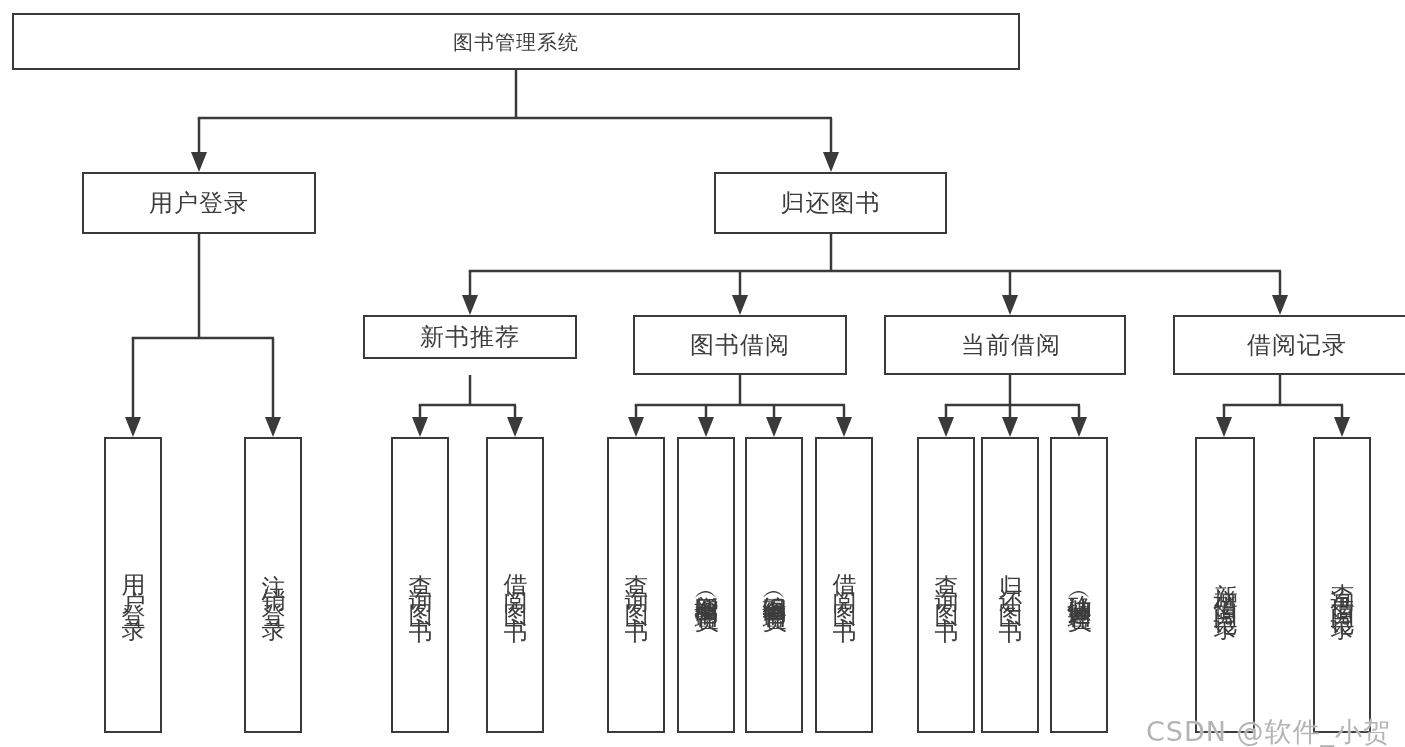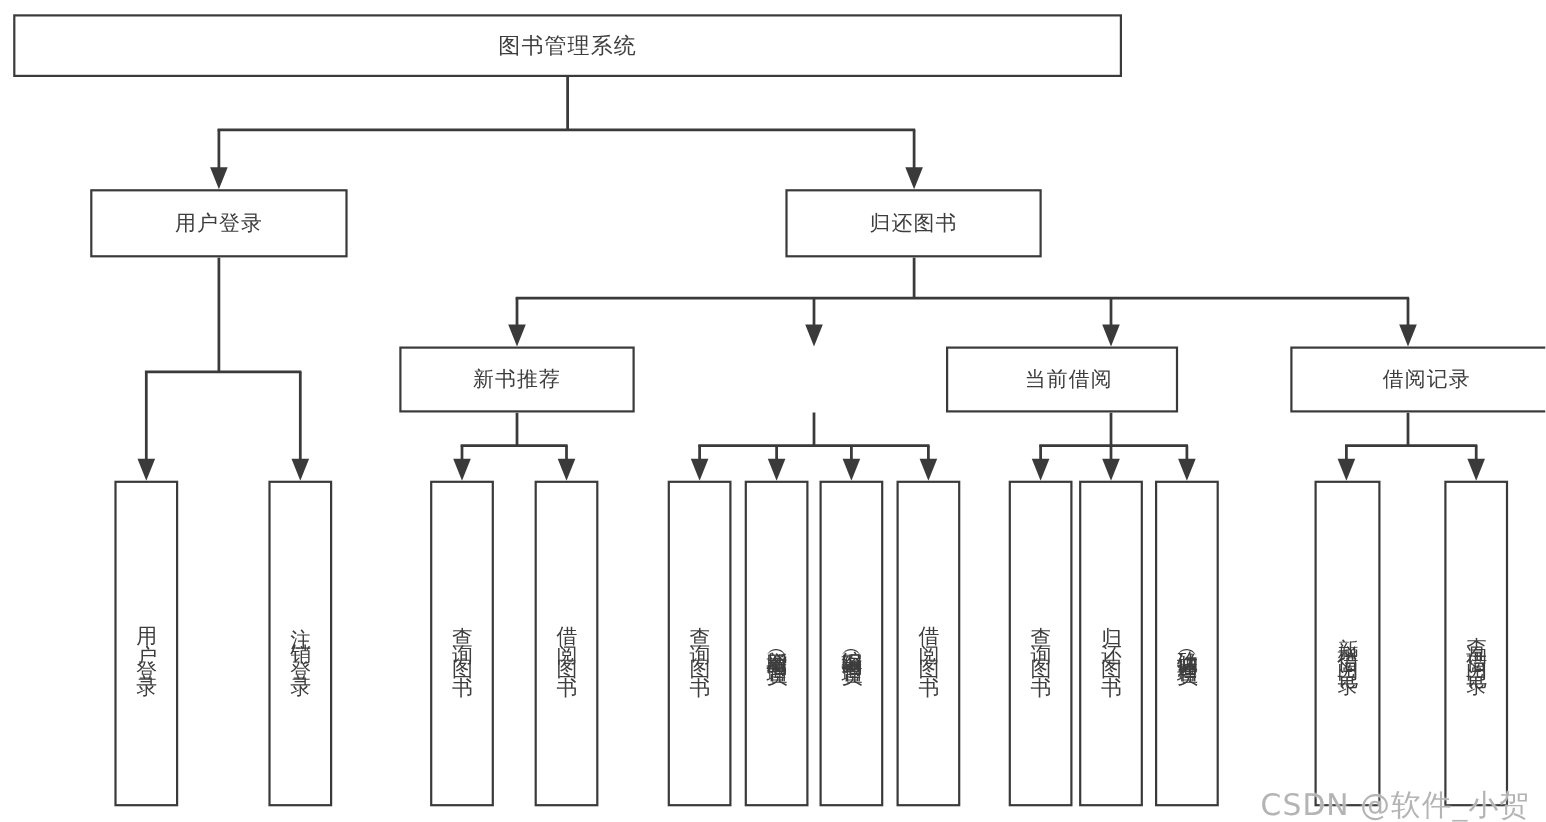--- a/index.html
+++ b/index.html
@@ -13,21 +13,21 @@
   #connectors { position:absolute; left:0; top:0; width:1405px; height:747px; }
   #connectors path, #connectors line { stroke:#3a3a3a; stroke-width:2.5; fill:none; }
   #connectors polygon { fill:#3a3a3a; stroke:none; }
   .box {
     position:absolute;
     box-sizing:border-box;
     border:2px solid #3a3a3a;
     background:#ffffff;
     display:flex; align-items:center; justify-content:center;
     color:#3d3d3d;
-    font-size:19px;
+    font-size:24px;
     line-height:1.2;
     text-align:center;
   }
   .hbox { letter-spacing:1px; }
   .vbox span {
     writing-mode:vertical-rl;
     text-orientation:mixed;
     white-space:nowrap;
   }
   .v4 span { letter-spacing:15px; }
@@ -103,35 +103,38 @@
     <polygon points="1071,417 1087,417 1079,437"></polygon>
 
     <path d="M1280 375 V405"></path>
     <path d="M1222.75 405 H1343"></path>
     <line x1="1224" y1="405" x2="1224" y2="431"></line>
     <polygon points="1216,417 1232,417 1224,437"></polygon>
     <line x1="1342" y1="405" x2="1342" y2="431"></line>
     <polygon points="1334,417 1350,417 1342,437"></polygon>
   </svg>
 
-  <div class="box hbox" style="left:12px;top:13px;width:1008px;height:57px;font-size:20px;font-family:Liberation Serif, serif;">
+  <div class="box hbox" style="left:12px;top:13px;width:1008px;height:57px;font-size:20px;">
     <span>图书管理系统</span>
   </div>
 
   <div class="box hbox" style="left:82px;top:172px;width:234px;height:62px;">
     <span>用户登录</span>
   </div>
   <div class="box hbox" style="left:714px;top:172px;width:233px;height:62px;">
     <span>归还图书</span>
   </div>
 
-  <div class="box hbox" style="left:363px;top:315px;width:214px;height:60px;">
+  <div class="box hbox" style="left:363px;top:315px;width:214px;height:44px;">
     <span>新书推荐</span>
   </div>
-  <div class="box hbox" style="left:860px;top:315px;width:211px;height:60px;padding-left:12px;">
+  <div class="box hbox" style="left:633px;top:315px;width:214px;height:60px;">
+    <span>图书借阅</span>
+  </div>
+  <div class="box hbox" style="left:884px;top:315px;width:242px;height:60px;padding-left:12px;">
     <span>当前借阅</span>
   </div>
   <div class="box hbox" style="left:1173px;top:315px;width:248px;height:60px;">
     <span>借阅记录</span>
   </div>
 
   <div class="box vbox v4" style="left:104px;top:437px;width:58px;height:296px;">
     <span>用户登录</span>
   </div>
   <div class="box vbox v4" style="left:244px;top:437px;width:58px;height:296px;">

